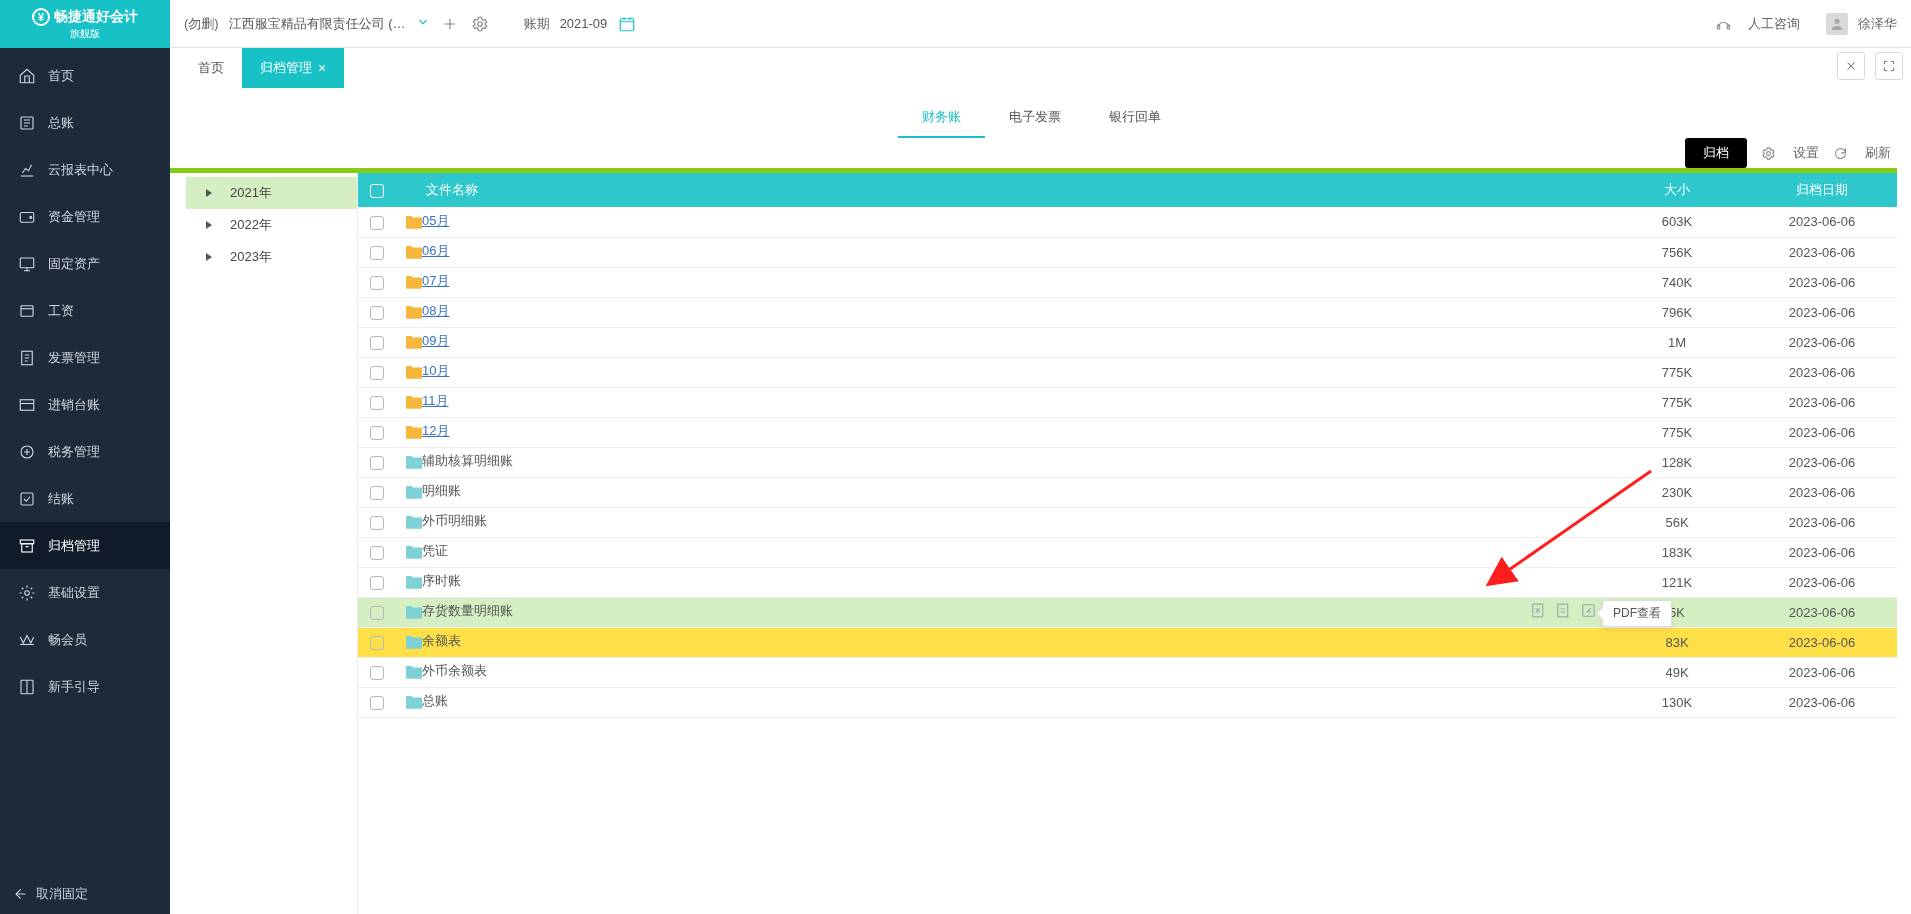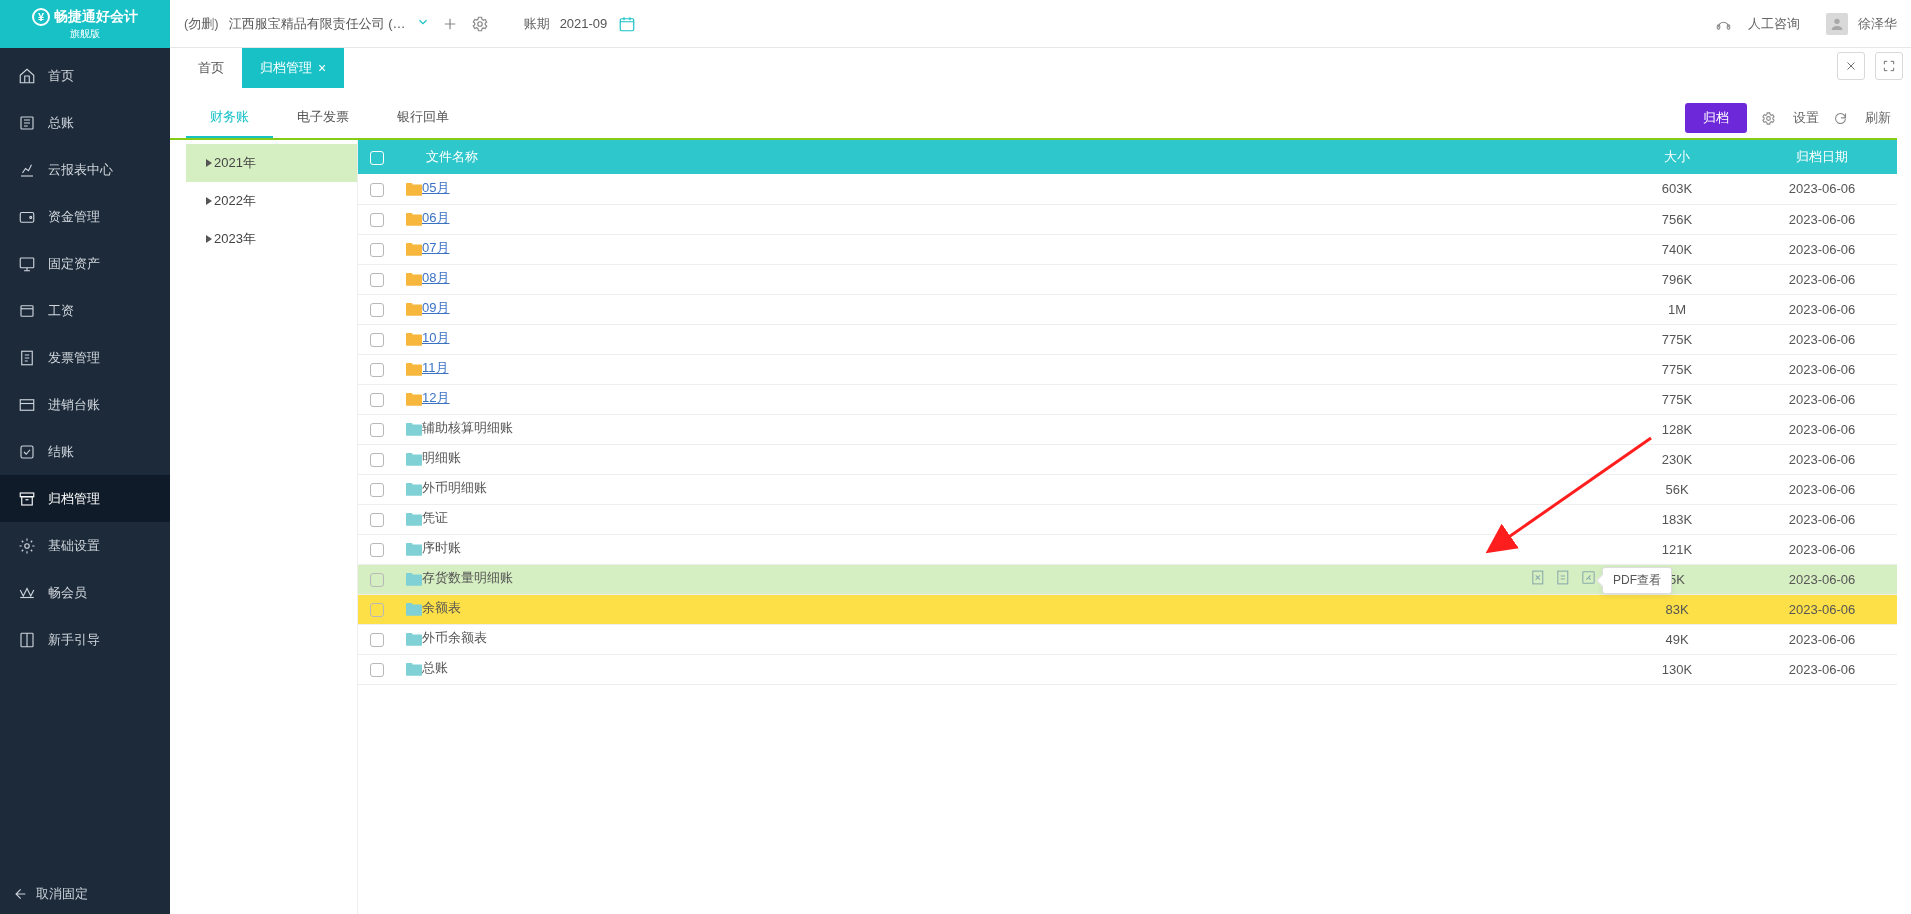--- a/index.html
+++ b/index.html
@@ -37,33 +37,33 @@
   .tabbar { height:40px; display:flex; align-items:flex-end; padding:0 10px; position:relative; background:#fff; }
   .tab { padding:0 18px; height:40px; display:flex; align-items:center; cursor:pointer; color:#555; gap:6px; }
   .tab.active { background:#17c1c6; color:#fff; }
   .tab .close { font-size:14px; }
   .tabbar-right { position:absolute; right:8px; top:4px; display:flex; gap:10px; }
   .sqbtn { width:28px; height:28px; border:1px solid #d9d9d9; border-radius:3px; display:flex; align-items:center; justify-content:center; cursor:pointer; color:#666; }
   .sqbtn svg { width:14px; height:14px; stroke:#666; fill:none; stroke-width:1.6; }
 
   .workarea { flex:1; display:flex; flex-direction:column; padding:10px 14px 0 0; }
 
-  .subtab-row { display:flex; align-items:center; border-bottom:2px solid #84cc16; }
+  .subtab-row { display:flex; align-items:center; border-bottom:5px solid #84cc16;flex-direction:column; }
   .subtabs { display:flex; margin-left:16px; }
   .subtab { padding:10px 24px 10px; cursor:pointer; color:#555; border-bottom:2px solid transparent; }
   .subtab.active { color:#17c1c6; border-bottom-color:#17c1c6; }
   .subtab-right { margin-left:auto; display:flex; align-items:center; gap:14px; padding-right:6px; }
-  .pill-btn { background:#6d28d9; color:#fff; border:none; height:30px; padding:0 18px; border-radius:3px; cursor:pointer; font-size:13px; }
+  .pill-btn { background:#000000; color:#fff; border:none; height:30px; padding:0 18px; border-radius:3px; cursor:pointer; font-size:13px; }
   .ghost-link { display:flex; align-items:center; gap:17px; color:#666; cursor:pointer; }
   .ghost-link svg { width:15px; height:15px; stroke:#888; fill:none; stroke-width:1.7; }
 
   .body-split { flex:1; display:flex; min-height:0; }
 
   .yeartree { width:172px; border-right:1px solid #eee; padding-top:4px; margin-left:16px; }
-  .ynode { height:38px; display:flex; align-items:center; gap:0; padding-left:18px; cursor:pointer; color:#444; }
+  .ynode { height:32px; display:flex; align-items:center; gap:16px; padding-left:18px; cursor:pointer; color:#444; }
   .ynode.active { background:#d6efc2; }
   .ynode svg { width:10px; height:10px; fill:#555; }
 
   .tablewrap { flex:1; overflow:auto; margin-left:0; }
   table { width:100%; border-collapse:collapse; }
   thead th { background:#2ec7cb; color:#fff; font-weight:normal; height:34px; position:sticky; top:0; text-align:center; }
   thead th.name { text-align:left; padding-left:30px; }
   th.chkcol, td.chkcol { width:38px; text-align:center; }
   th.sizecol, td.sizecol { width:140px; text-align:center; }
   th.datecol, td.datecol { width:150px; text-align:center; }
@@ -163,20 +163,29 @@
         <span>发票管理</span>
       </div>
       <div class="nav-item">
         <span class="nav-icon">
           <svg viewBox="0 0 24 24">
             <rect x="3" y="5" width="18" height="14"></rect>
             <path d="M3 10h18"></path>
           </svg>
         </span>
         <span>进销台账</span>
+      </div>
+      <div class="nav-item">
+        <span class="nav-icon">
+          <svg viewBox="0 0 24 24">
+            <circle cx="12" cy="12" r="8"></circle>
+            <path d="M8 12h8M12 8v8"></path>
+          </svg>
+        </span>
+        <span>税务管理</span>
       </div>
       <div class="nav-item">
         <span class="nav-icon">
           <svg viewBox="0 0 24 24">
             <rect x="4" y="4" width="16" height="16" rx="2"></rect>
             <path d="M8 12l3 3 5-6"></path>
           </svg>
         </span>
         <span>结账</span>
       </div>

